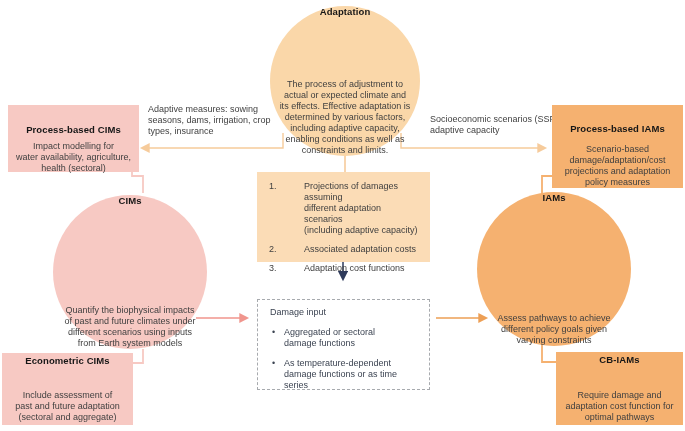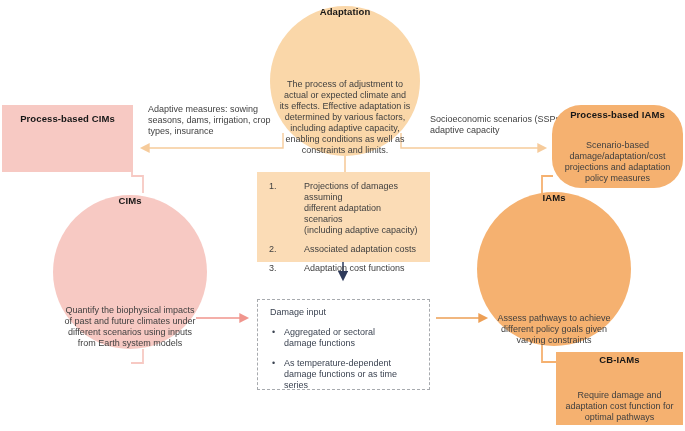--- a/index.html
+++ b/index.html
@@ -86,32 +86,41 @@
 constraints and limits.</div>
   </div>
 
   <div class="label" style="left:148px;top:104px;width:160px;">Adaptive measures: sowing
 seasons, dams, irrigation, crop
 types, insurance</div>
 
   <div class="label" style="left:430px;top:114px;width:160px;">Socioeconomic scenarios (SSPs):
 adaptive capacity</div>
 
-  <div class="node pink" style="left:2px;top:105px;width:131px;height:67px;padding:8px 2px;">
+  <div class="node pink" style="left:8px;top:105px;width:131px;height:67px;padding:19px 2px;">
     <div class="title">Process-based CIMs</div>
+    <div class="body" style="margin-top:6px">Impact modelling for
+water availability, agriculture,
+health (sectoral)</div>
   </div>
 
   <div class="node circle pink" style="left:53px;top:195px;width:154px;height:154px;padding:0 4px;">
     <div class="title">CIMs</div>
     <div class="body">Quantify the biophysical impacts
 of past and future climates under
 different scenarios using inputs
 from Earth system models</div>
   </div>
 
+  <div class="node pink" style="left:2px;top:353px;width:131px;height:72px;padding:2px 2px;">
+    <div class="title">Econometric CIMs</div>
+    <div class="body" style="margin-top:6px">Include assessment of
+past and future adaptation
+(sectoral and aggregate)</div>
+  </div>
 
   <div class="proj-box" style="left:257px;top:172px;width:173px;height:90px;">
     <div class="proj-item">
       <span class="num">1.</span>
       <span class="txt">Projections of damages assuming
 different adaptation scenarios
 (including adaptive capacity)</span>
     </div>
     <div class="proj-item">
       <span class="num">2.</span>
@@ -130,21 +139,21 @@
       <span class="txt">Aggregated or sectoral
 damage functions</span>
     </div>
     <div class="dash-item">
       <span class="marker">•</span>
       <span class="txt">As temperature-dependent
 damage functions or as time series</span>
     </div>
   </div>
 
-  <div class="node orange" style="left:552px;top:105px;width:131px;height:83px;padding:4px 2px;border-radius:29px;">
+  <div class="node orange" style="left:552px;top:105px;width:131px;height:83px;padding:18px 2px;">
     <div class="title">Process-based IAMs</div>
     <div class="body" style="">Scenario-based
 damage/adaptation/cost
 projections and adaptation
 policy measures</div>
   </div>
 
   <div class="node orange" style="left:556px;top:352px;width:127px;height:73px;padding:2px 2px;">
     <div class="title">CB-IAMs</div>
     <div class="body" style="margin-top:6px">Require damage and

